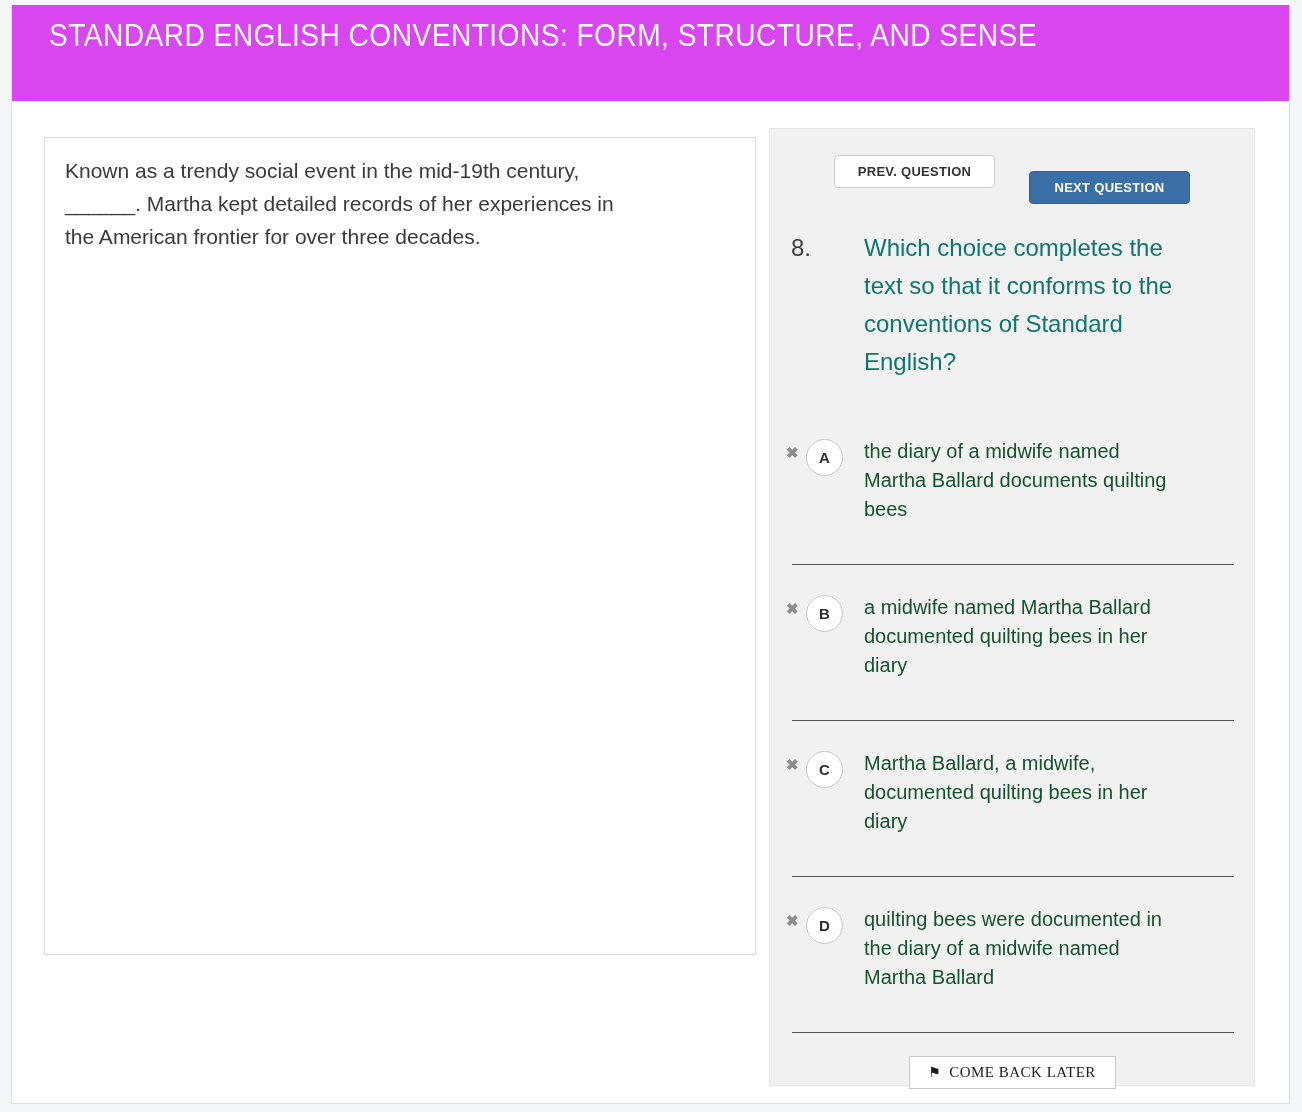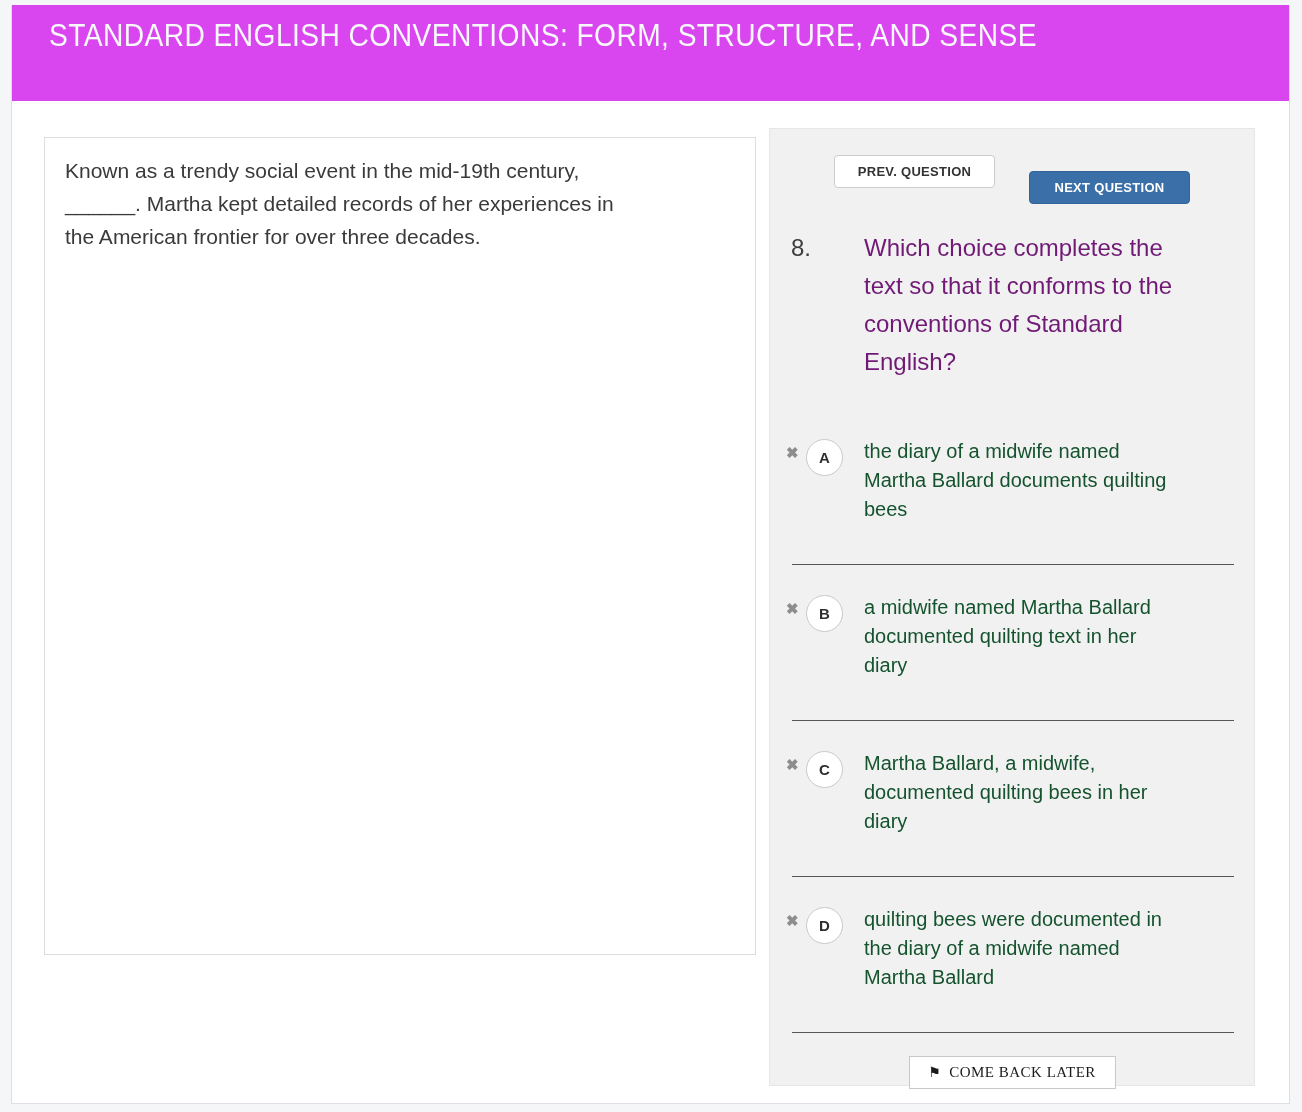--- a/index.html
+++ b/index.html
@@ -99,21 +99,21 @@
     flex-shrink:0;
     font-size:24px;
     line-height:38px;
     color:#3d3d3d;
   }
   .q-text {
     flex:1;
     padding-right:12px;
     font-size:24px;
     line-height:38px;
-    color:#701a75;
+    color:#0f766e;
     white-space:pre-line;
   }
   .choices {
     list-style:none;
     margin:56px 20px 0 22px;
   }
   .choice {
     position:relative;
     padding:28px 4px 40px 72px;
     border-bottom:1px solid #565656;
@@ -211,21 +211,21 @@
         <span class="letter-badge">A</span>
         <div class="choice-text">the diary of a midwife named
 Martha Ballard documents quilting
 bees</div>
       </li>
 
       <li class="choice">
         <span class="eliminate-icon">✖</span>
         <span class="letter-badge">B</span>
         <div class="choice-text">a midwife named Martha Ballard
-documented quilting text in her
+documented quilting bees in her
 diary</div>
       </li>
 
       <li class="choice">
         <span class="eliminate-icon">✖</span>
         <span class="letter-badge">C</span>
         <div class="choice-text">Martha Ballard, a midwife,
 documented quilting bees in her
 diary</div>
       </li>

